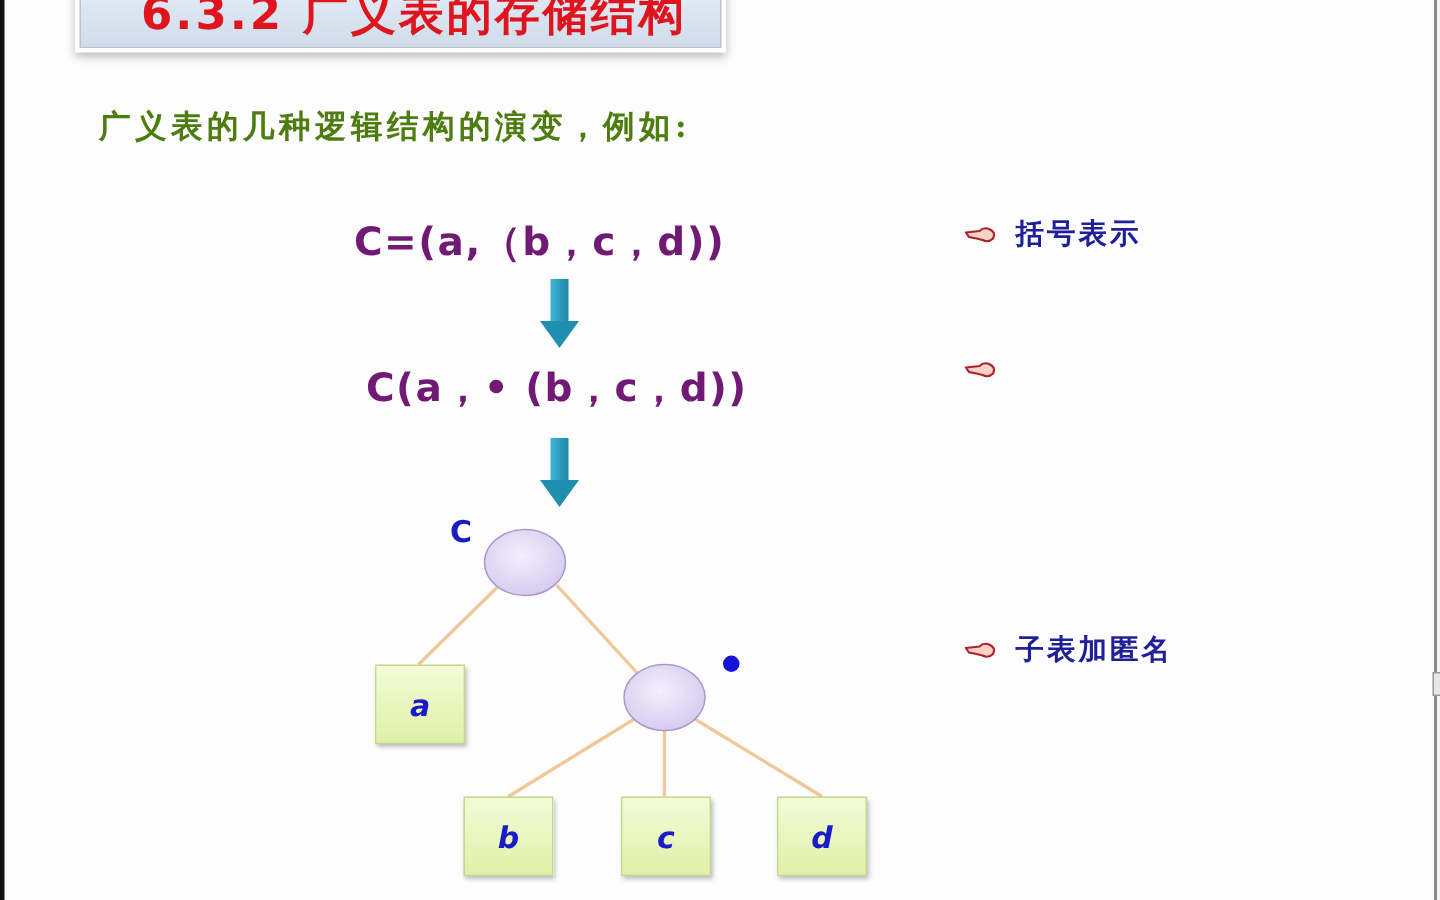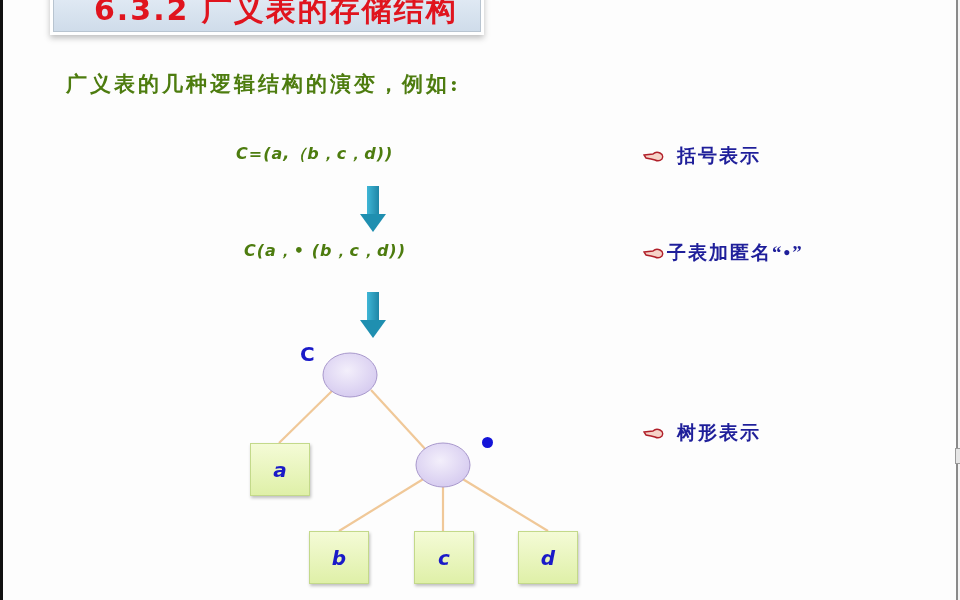--- a/index.html
+++ b/index.html
@@ -21,25 +21,25 @@
     color:#e0141e; font-weight:bold; font-size:30px; line-height:46px;
     padding-left:40px; box-sizing:border-box; letter-spacing:2px;
     white-space:nowrap; overflow:hidden;
   }
   .intro {
     position:absolute; left:66px; top:70px;
     color:#4d7c0f; font-family:"DejaVu Serif", serif; font-size:21px; font-weight:bold;
     letter-spacing:3px;
   }
   .formula {
-    position:absolute; color:#4d7c0f; font-style:italic; font-weight:bold; font-size:16px;
+    position:absolute; color:#701a75; font-weight:bold; font-size:26px;
     letter-spacing:1px; white-space:pre;
   }
   .note {
-    position:absolute; color:#1f1f9a; font-family:Liberation Serif, serif; font-size:19px; font-weight:bold;
+    position:absolute; color:#1f1f9a; font-family:Liberation Sans, sans-serif; font-size:19px; font-weight:bold;
     display:flex; align-items:center; white-space:nowrap; letter-spacing:2px;
   }
   .hand { display:inline-block; width:22px; height:12px; margin-right:12px; }
   .note.tight .hand { margin-right:2px; }
   .arrow { position:absolute; }
   .tree { position:absolute; left:0; top:0; }
   .node-label {
     position:absolute; color:#1a1ac8; font-style:italic; font-weight:bold; font-size:20px;
     display:flex; align-items:center; justify-content:center;
   }
@@ -88,28 +88,27 @@
   <svg class="hand" viewBox="0 0 22 12">
     <path d="M1 5 L10 4 Q13 1 17 3 Q21 5 19 9 Q16 12 12 10 L8 9 L3 8 Z" fill="#f6d3c8" stroke="#b0202a" stroke-width="1.4"></path>
   </svg>
   <span>括号表示</span>
 </div>
 
 <div class="note tight" style="left:643px;top:240px;">
   <svg class="hand" viewBox="0 0 22 12">
     <path d="M1 5 L10 4 Q13 1 17 3 Q21 5 19 9 Q16 12 12 10 L8 9 L3 8 Z" fill="#f6d3c8" stroke="#b0202a" stroke-width="1.4"></path>
   </svg>
-  <span>子表加匿名“•”</span>
 </div>
 
 <div class="note" style="left:643px;top:420px;">
   <svg class="hand" viewBox="0 0 22 12">
     <path d="M1 5 L10 4 Q13 1 17 3 Q21 5 19 9 Q16 12 12 10 L8 9 L3 8 Z" fill="#f6d3c8" stroke="#b0202a" stroke-width="1.4"></path>
   </svg>
-  <span>树形表示</span>
+  <span>子表加匿名</span>
 </div>
 
 <svg class="tree" width="960" height="600">
   <defs>
     <radialGradient id="ng" cx="0.45" cy="0.4" r="0.7">
       <stop offset="0" stop-color="#f3effb"></stop>
       <stop offset="1" stop-color="#d2c6ee"></stop>
     </radialGradient>
   </defs>
   <g stroke="#f0c898" stroke-width="2.2" fill="none">

